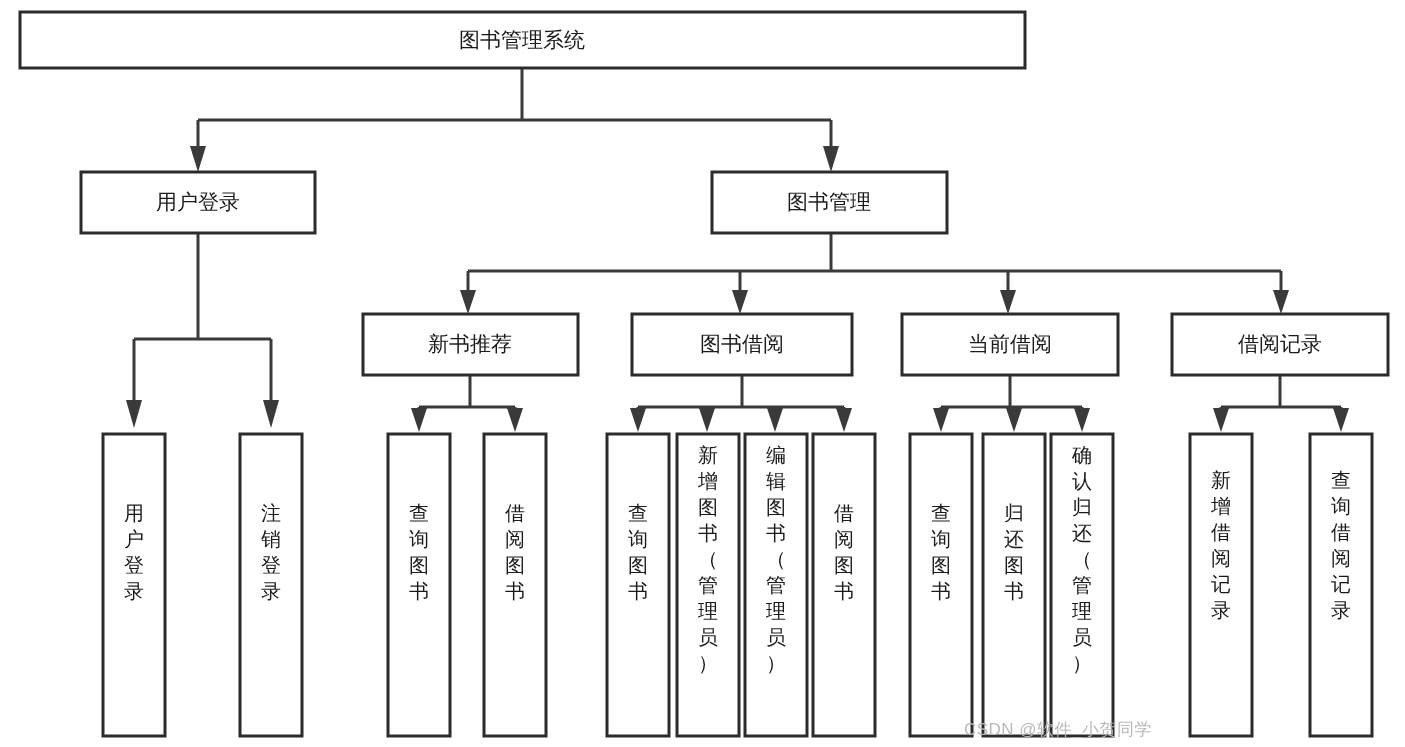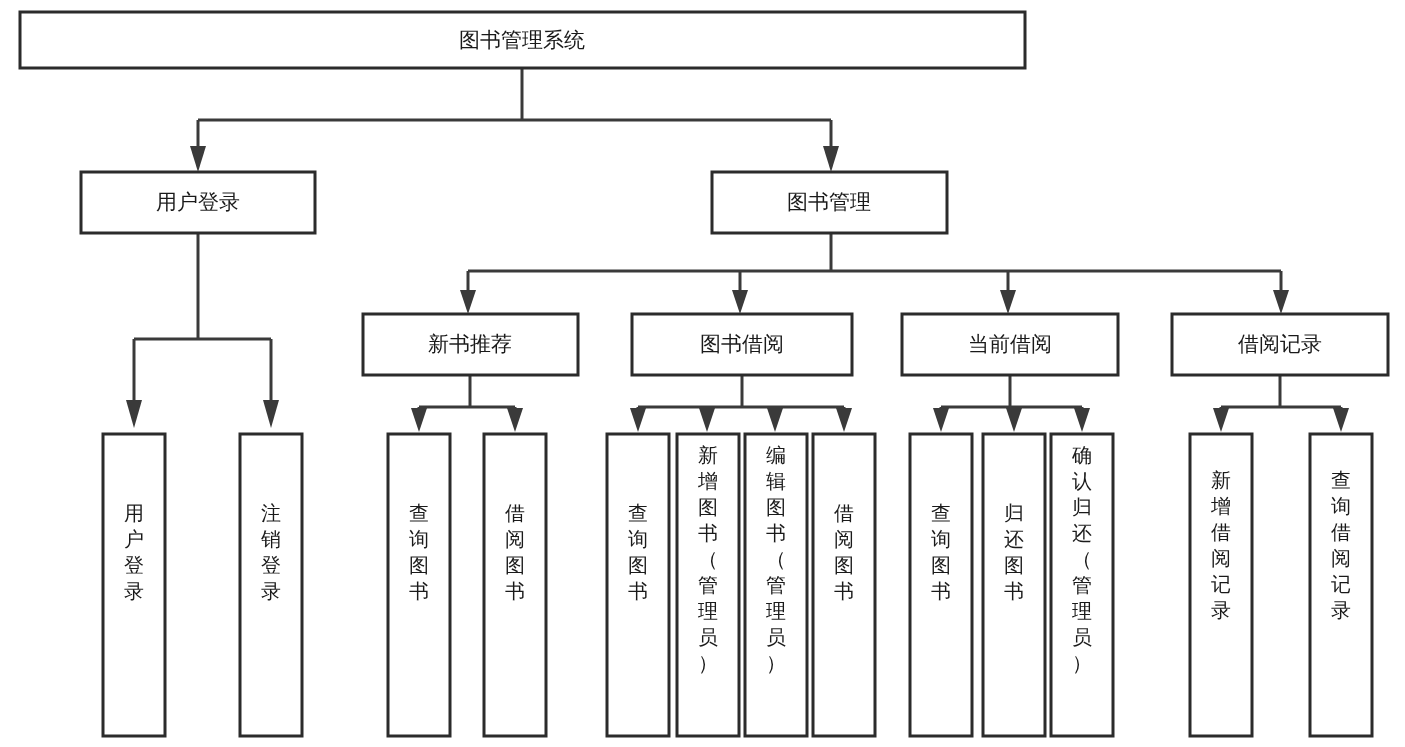--- a/index.html
+++ b/index.html
@@ -230,13 +230,14 @@
           <text class="node-label-vertical" x="1221" y="487"><tspan x="1221" dy="0">新</tspan><tspan x="1221" dy="26">增</tspan><tspan x="1221" dy="26">借</tspan><tspan x="1221" dy="26">阅</tspan><tspan x="1221" dy="26">记</tspan><tspan x="1221" dy="26">录</tspan></text>
         </g>
         <g>
           <rect class="node-box" x="1310" y="434" width="62" height="302"></rect>
           <text class="node-label-vertical" x="1341" y="487"><tspan x="1341" dy="0">查</tspan><tspan x="1341" dy="26">询</tspan><tspan x="1341" dy="26">借</tspan><tspan x="1341" dy="26">阅</tspan><tspan x="1341" dy="26">记</tspan><tspan x="1341" dy="26">录</tspan></text>
         </g>
       </g>
     </g>
   </svg>
 
+  <div class="watermark">CSDN @软件_小贺同学</div>
 </div>
 
 </body></html>

